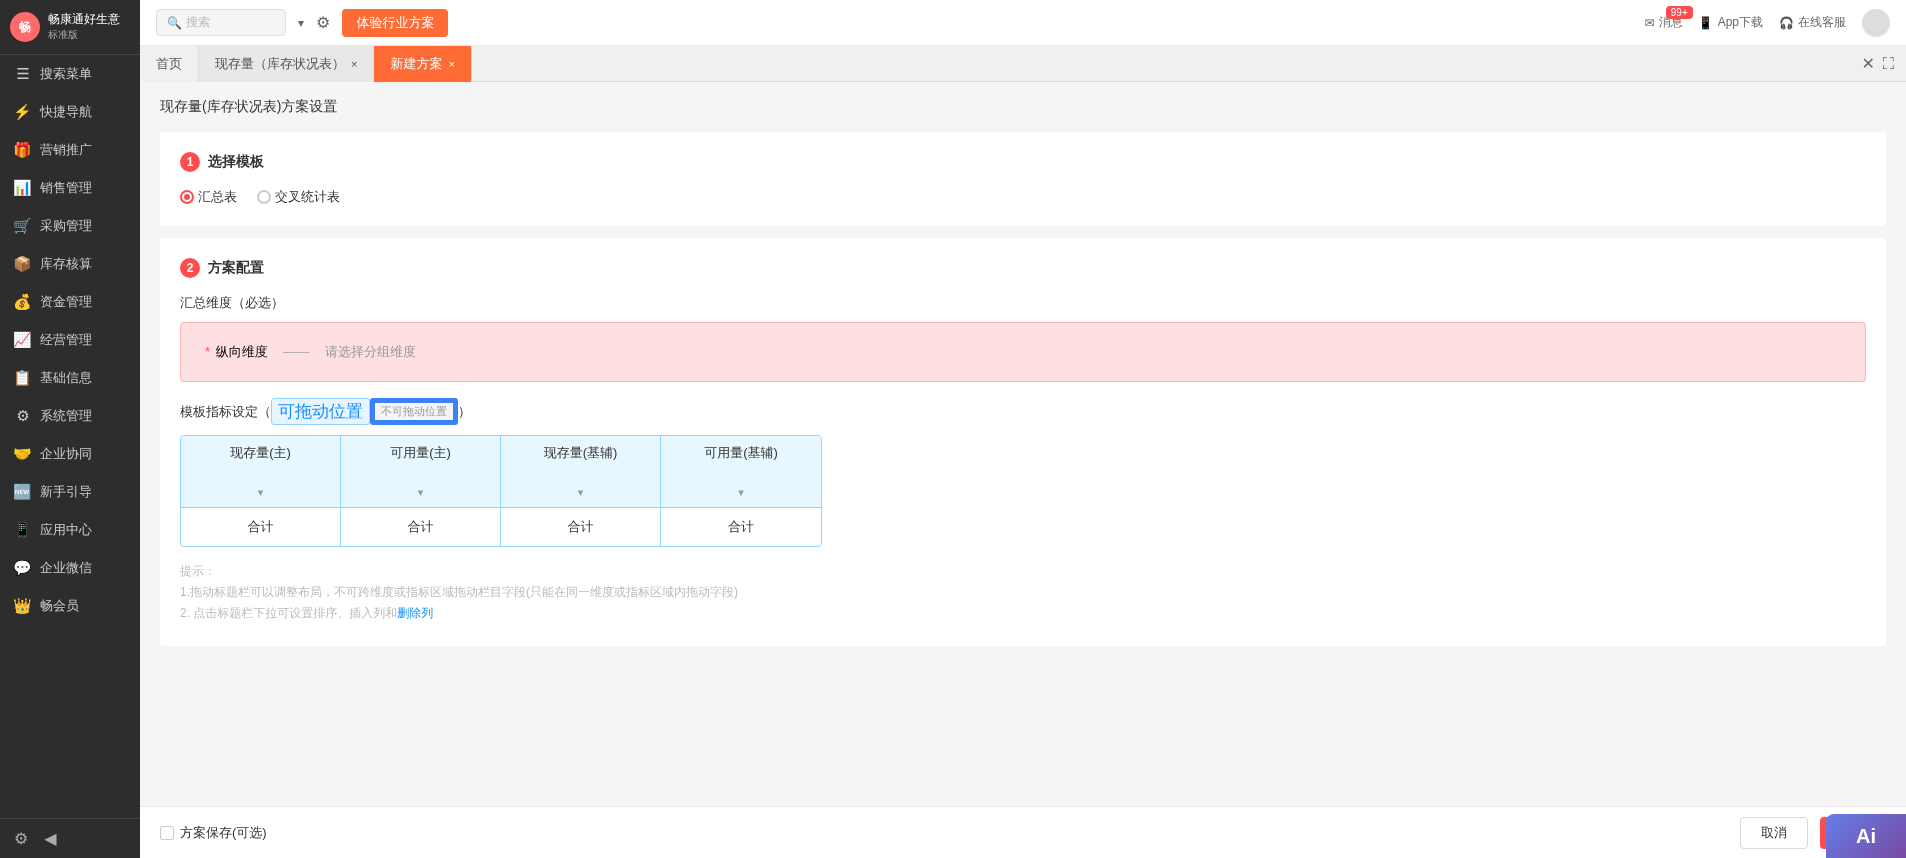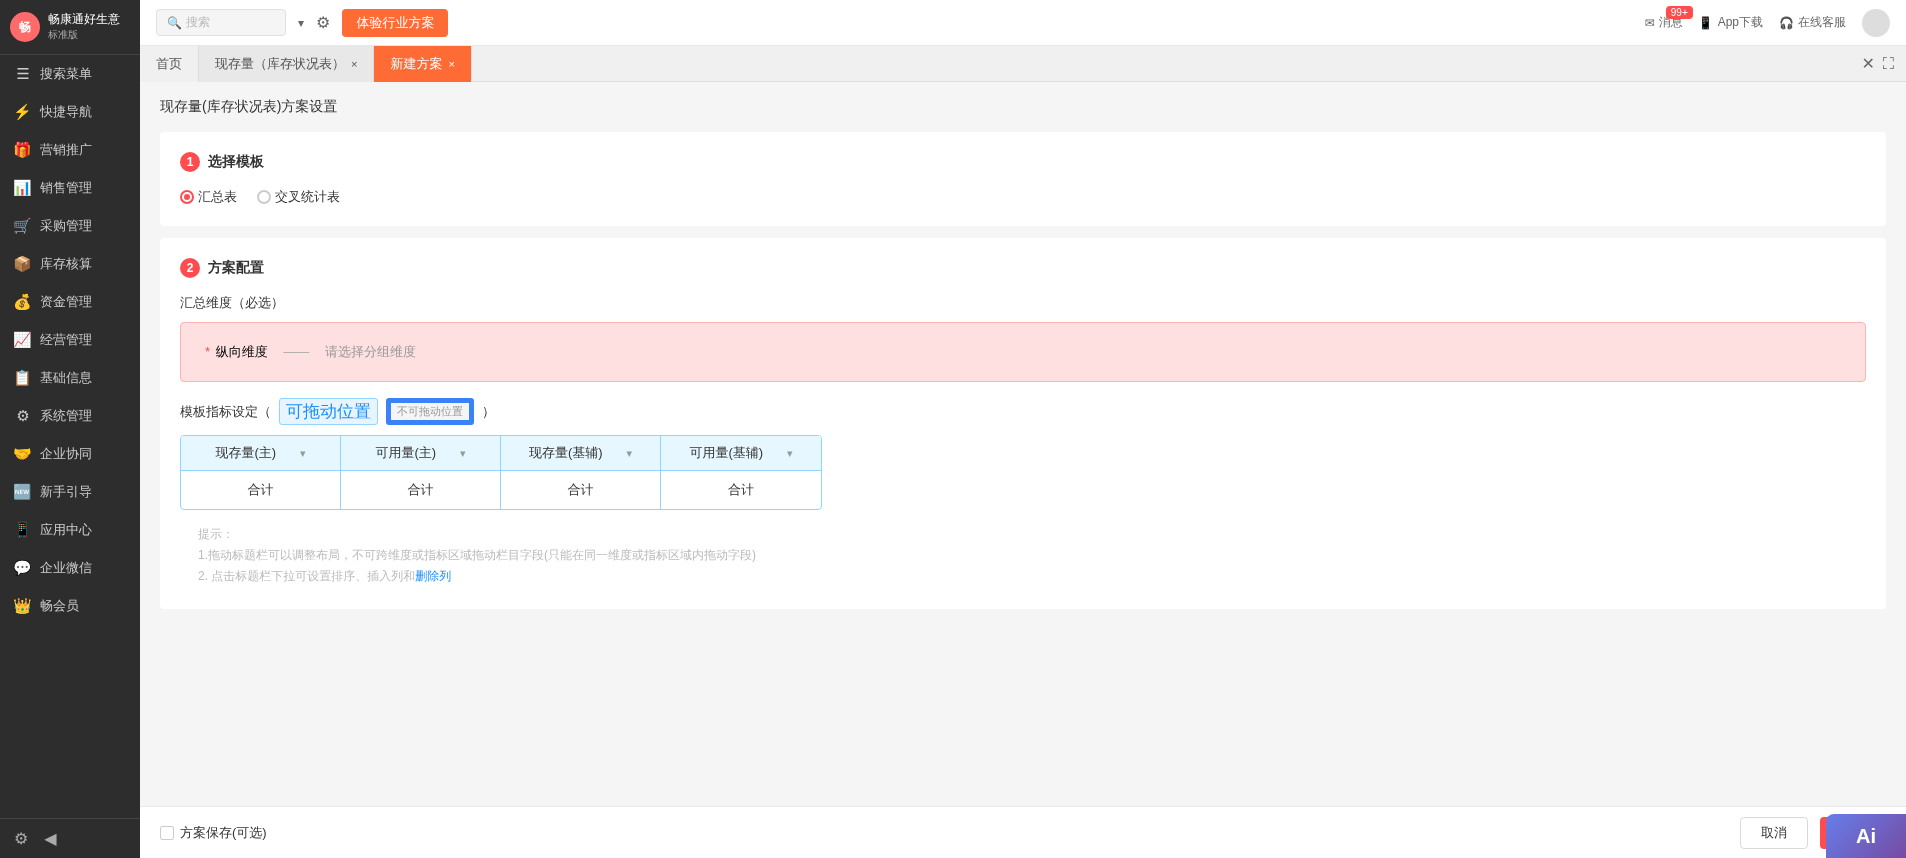--- a/index.html
+++ b/index.html
@@ -195,21 +195,21 @@
       background: #ffe0e0;
       border: 1px solid #ffb3b3;
       border-radius: 4px;
       padding: 20px 24px;
       margin-bottom: 16px;
     }
     .dim-required { color: #ff4d4f; margin-right: 2px; }
     .dim-arrow { color: #aaa; margin: 0 12px; }
     .dim-placeholder { color: #999; }
 
-    .indicator-section-label { font-size: 13px; color: #333; margin-bottom: 10px; display: flex; align-items: center; gap: 8px; }
+    .indicator-section-label { font-size: 13px; color: #333; margin-bottom: 10px; display: flex; align-items: center; }
     .drag-badge {
       display: inline-flex; align-items: center; justify-content: center;
       background: #e8f4ff; color: #1890ff;
       border: 1px solid #91d5ff;
       border-radius: 3px; padding: 1px 6px; font-size: 17px;
     }
     .no-drag-badge {
       display: inline-flex; align-items: center; justify-content: center;
       background: #f5f5f5; color: #999;
       border: 5px solid #3b82f6;
@@ -227,32 +227,33 @@
       text-align: center;
     }
     .indicator-col:last-child { border-right: none; }
     .indicator-col-header {
       padding: 8px 12px;
       font-size: 13px;
       color: #333;
       display: flex; align-items: center; justify-content: center; gap: 24px;
       border-bottom: 1px solid #91d5ff;
       cursor: pointer;
+      flex-direction: column;
     }
     .indicator-col-body {
       padding: 10px 12px;
       font-size: 13px;
       color: #333;
       text-align: center;
     }
     .chevron-icon { color: #999; font-size: 11px; }
 
     
     .tips { font-size: 12px; color: #bbb; margin-top: 16px; }
-    .tips-item { margin-bottom: 4px; margin-left: 18px; }
+    .tips-item { margin-bottom: 4px; }
 
     
     .footer-bar {
       height: 52px;
       background: #fff;
       border-top: 1px solid #e8e8e8;
       display: flex;
       align-items: center;
       justify-content: space-between;
       padding: 0 20px;

